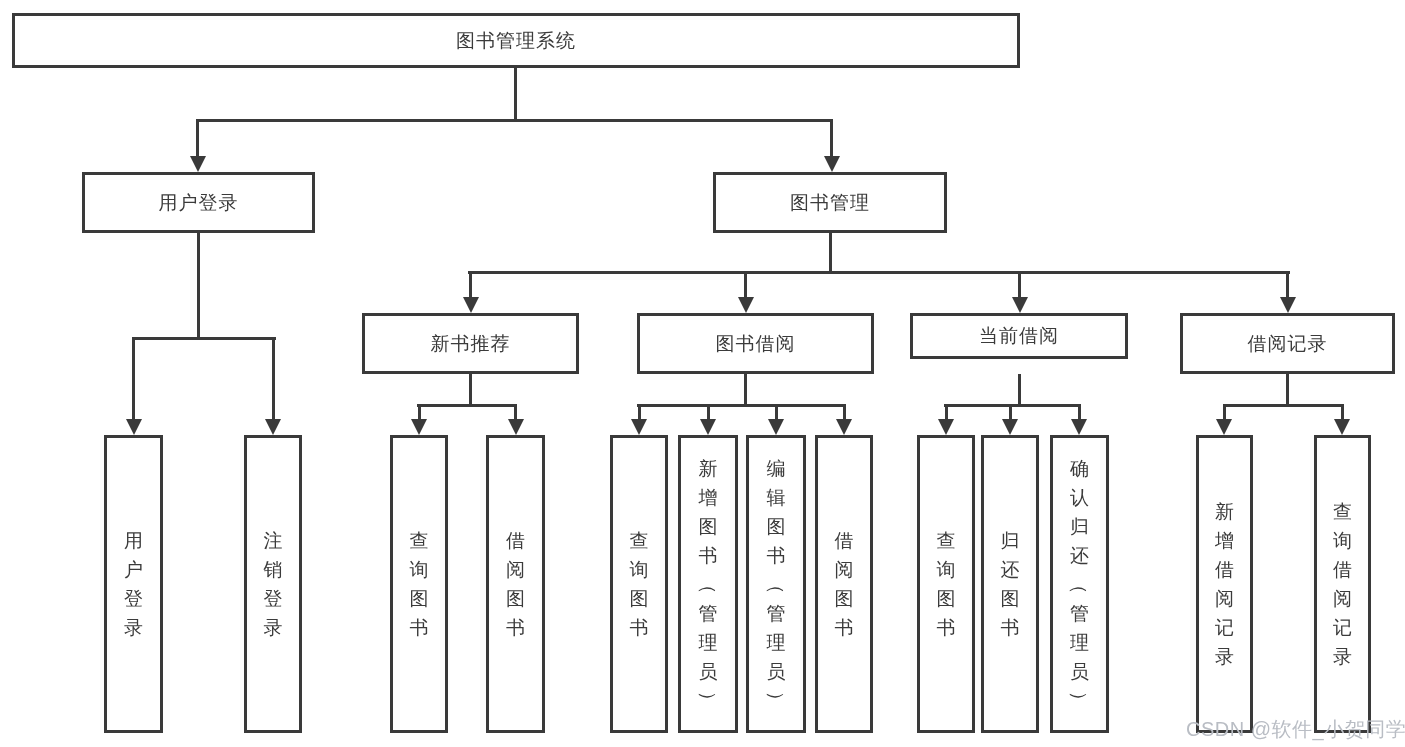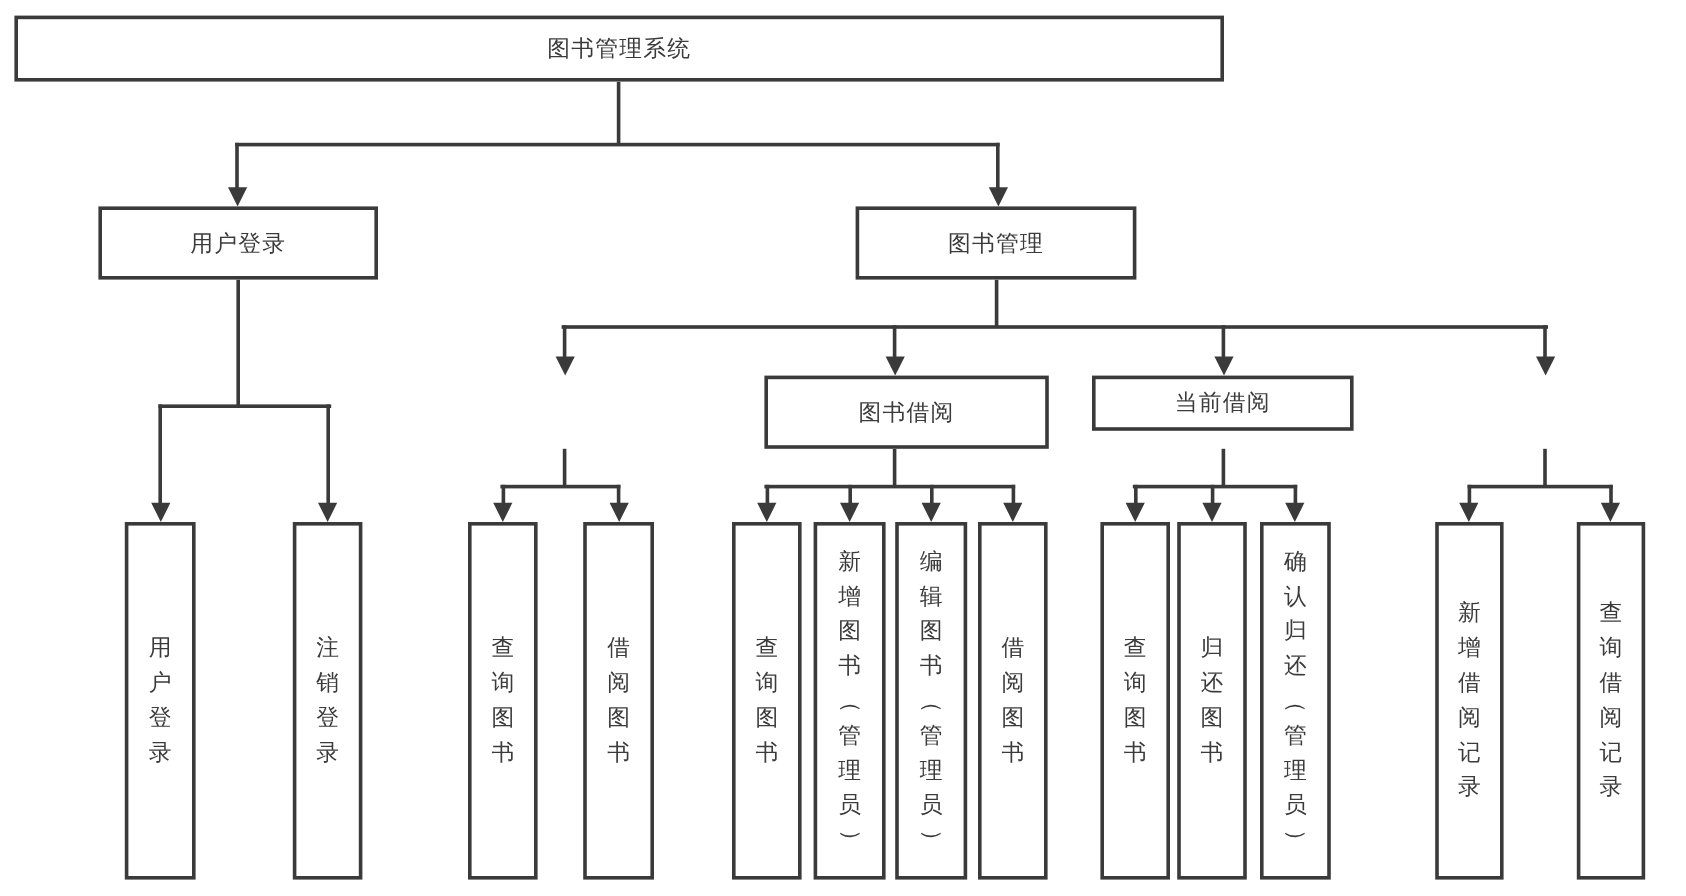--- a/index.html
+++ b/index.html
@@ -130,25 +130,31 @@
     <span class="hlabel">图书管理系统</span>
   </div>
 
   <div class="box" style="left:82px;top:172px;width:233px;height:61px">
     <span class="hlabel">用户登录</span>
   </div>
   <div class="box" style="left:713px;top:172px;width:234px;height:61px">
     <span class="hlabel">图书管理</span>
   </div>
 
+  <div class="box" style="left:362px;top:313px;width:217px;height:61px">
+    <span class="hlabel">新书推荐</span>
+  </div>
   <div class="box" style="left:637px;top:313px;width:237px;height:61px">
     <span class="hlabel">图书借阅</span>
   </div>
   <div class="box" style="left:910px;top:313px;width:218px;height:46px">
     <span class="hlabel">当前借阅</span>
+  </div>
+  <div class="box" style="left:1180px;top:313px;width:215px;height:61px">
+    <span class="hlabel">借阅记录</span>
   </div>
 
   <div class="box" style="left:104px;top:435px;width:59px;height:298px">
     <span class="vlabel">
         <span class="vchar">用</span>
         <span class="vchar">户</span>
         <span class="vchar">登</span>
         <span class="vchar">录</span>
       </span>
   </div>
@@ -265,14 +271,15 @@
     <span class="vlabel">
         <span class="vchar">查</span>
         <span class="vchar">询</span>
         <span class="vchar">借</span>
         <span class="vchar">阅</span>
         <span class="vchar">记</span>
         <span class="vchar">录</span>
       </span>
   </div>
 
+  <div class="watermark">CSDN @软件_小贺同学</div>
 
 </div>
 
 </body></html>

